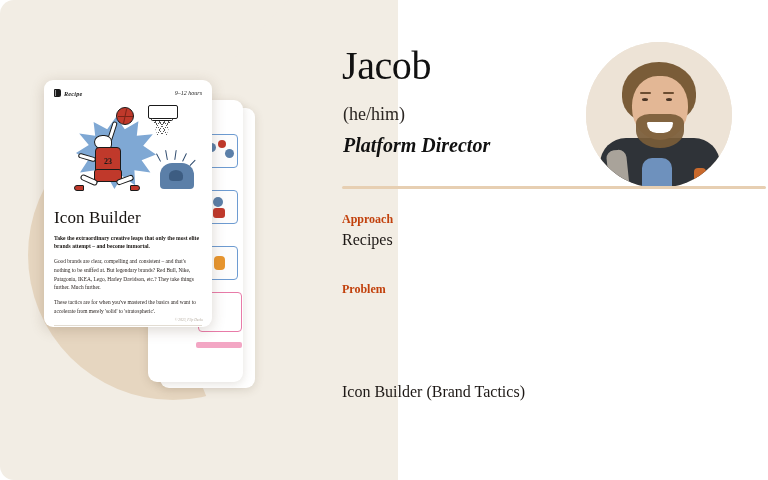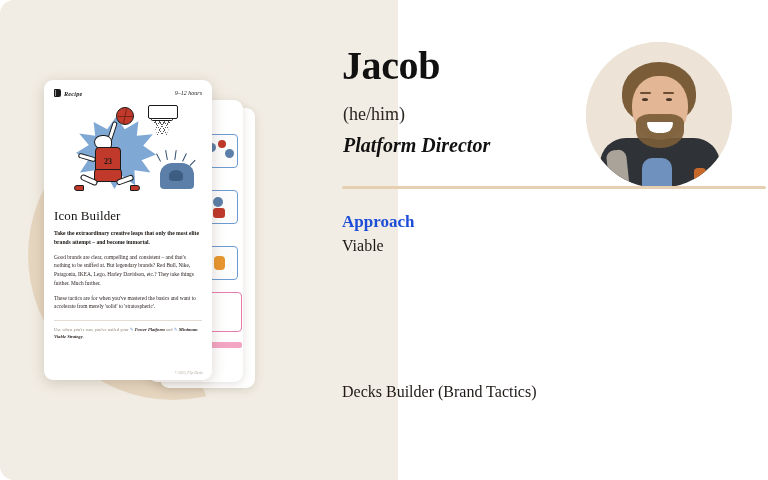--- a/index.html
+++ b/index.html
@@ -69,21 +69,21 @@
     border:1.4px solid #e87ba8; border-radius:4px;
   }
   .mini-bar {
     position:absolute; left:48px; top:242px;
     width:46px; height:6px; background:#f3a6c4; border-radius:2px;
   }
 
   .card-front {
     position:absolute;
     left:44px; top:80px;
-    width:168px; height:300px;
+    width:168px; height:247px;
     background:#ffffff;
     border-radius:9px;
     box-shadow:0 3px 14px rgba(90,70,45,.22);
     padding:9px 10px 8px 10px;
     overflow:hidden;
   }
 
   .card-head {
     display:flex; align-items:center; justify-content:space-between;
     margin-bottom:4px;
@@ -193,21 +193,21 @@
   .crowd::after{
     content:""; position:absolute; left:9px; top:7px; width:14px; height:11px;
     background:#3d5d82; border-radius:50% 50% 30% 30%;
   }
   .spark {
     position:absolute; background:#2f4b6e; width:1.4px; border-radius:1px;
   }
 
   
   .card-title {
-    font-size:13px; line-height:1.1; color:#16120f;
+    font-size:17px; line-height:1.1; color:#16120f;
     margin-top:4px; letter-spacing:.1px;
   }
   .card-sub {
     font-size:5.6px; font-weight:bold; line-height:1.55;
     margin-top:6px; color:#16120f;
   }
   .card-para {
     font-size:5.4px; line-height:1.62; margin-top:6px; color:#2a2320;
   }
   .card-rule { height:1px; background:#e2dcd2; margin-top:9px; }
@@ -219,21 +219,21 @@
   .card-copy {
     position:absolute; right:9px; bottom:5px;
     font-size:3.6px; color:#b3aa9e; font-style:italic;
   }
 
   
   .right { position:absolute; left:340px; top:0; width:428px; height:480px; }
 
   .name {
     position:absolute; left:2px; top:46px;
-    font-size:40px; font-weight:bold; color:#111;
+    font-size:40px; font-weight:normal; color:#111;
     letter-spacing:-.4px; line-height:1;
   }
   .pronouns {
     position:absolute; left:3px; top:104px;
     font-size:18px; color:#2b2622;
   }
   .role {
     position:absolute; left:3px; top:134px;
     font-size:20px; font-style:italic; font-weight:bold; color:#111;
   }
@@ -287,21 +287,21 @@
     background:#c8692c; border-radius:4px;
   }
 
   .rule {
     position:absolute; left:2px; top:186px;
     width:424px; height:3px; background:#E7CFB2; border-radius:2px;
   }
 
   .sec { position:absolute; left:2px; }
   .sec-h {
-    font-size:17px; font-weight:bold; color:#1d4ed8; line-height:1.2;
+    font-size:12px; font-weight:bold; color:#c2410c; line-height:1.2;
   }
   .sec-b {
     font-size:16px; color:#1d1815; line-height:1.34; margin-top:3px;
   }
   .sec.approach { top:212px; }
   .sec.problem  { top:282px; }
   .sec.card     { top:378px; }
 </style>
 </head>
 <body>
@@ -409,23 +409,24 @@
         <div class="av-brow r"></div>
       <div class="av-eye l"></div>
         <div class="av-eye r"></div>
       <div class="av-smile"></div>
     </div>
 
     <div class="rule"></div>
 
     <div class="sec approach">
       <div class="sec-h">Approach</div>
-      <div class="sec-b">Viable</div>
+      <div class="sec-b">Recipes</div>
     </div>
 
     <div class="sec problem">
+      <div class="sec-h">Problem</div>
     </div>
 
     <div class="sec card">
-      <div class="sec-b">Decks Builder (Brand Tactics)</div>
+      <div class="sec-b">Icon Builder (Brand Tactics)</div>
     </div>
   </div>
 </div>
 
 </body></html>

